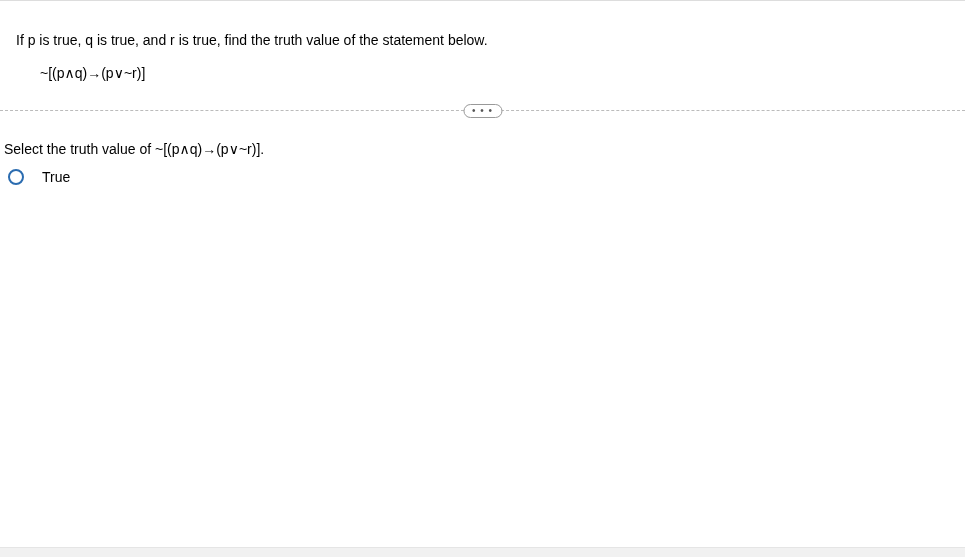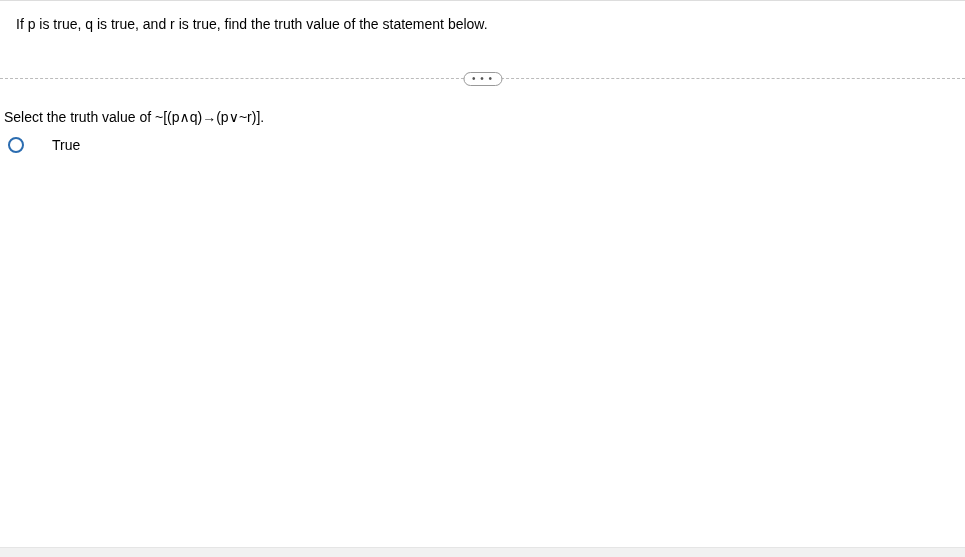--- a/index.html
+++ b/index.html
@@ -15,20 +15,21 @@
       width: 965px;
       height: 557px;
       position: relative;
     }
     .top-border {
       border-top: 1px solid #ddd;
       width: 100%;
     }
     .question-section {
       padding: 14px 16px 20px 16px;
+      margin-top: 16px;
     }
     .question-text {
       font-size: 14px;
       line-height: 1.4;
       margin-bottom: 14px;
     }
     .formula {
       font-size: 14px;
       padding-left: 24px;
       font-family: Arial, Helvetica, sans-serif;
@@ -64,21 +65,20 @@
     }
     .answer-prompt {
       font-size: 14px;
       margin-bottom: 12px;
     }
     .radio-option {
       display: flex;
       align-items: center;
       margin-bottom: 10px;
       padding-left: 4px;
-      gap: 10px;
     }
     .radio-circle {
       width: 16px;
       height: 16px;
       border: 2px solid #2b6cb0;
       border-radius: 50%;
       margin-right: 18px;
       cursor: pointer;
       flex-shrink: 0;
     }
@@ -95,20 +95,21 @@
       border-top: 1px solid #e5e5e5;
     }
   </style>
 </head>
 <body>
 
 <div class="top-border"></div>
 
 <div class="question-section">
   <div class="question-text">If p is true, q is true, and r is true, find the truth value of the statement below.</div>
+  <div class="formula">~[(p∧q)→(p∨~r)]</div>
 </div>
 
 <div class="divider-wrap">
   <div class="divider-line"></div>
   <div class="divider-pill">• • •</div>
 </div>
 
 <div class="answer-section">
   <div class="answer-prompt">Select the truth value of ~[(p∧q)→(p∨~r)].</div>
 

